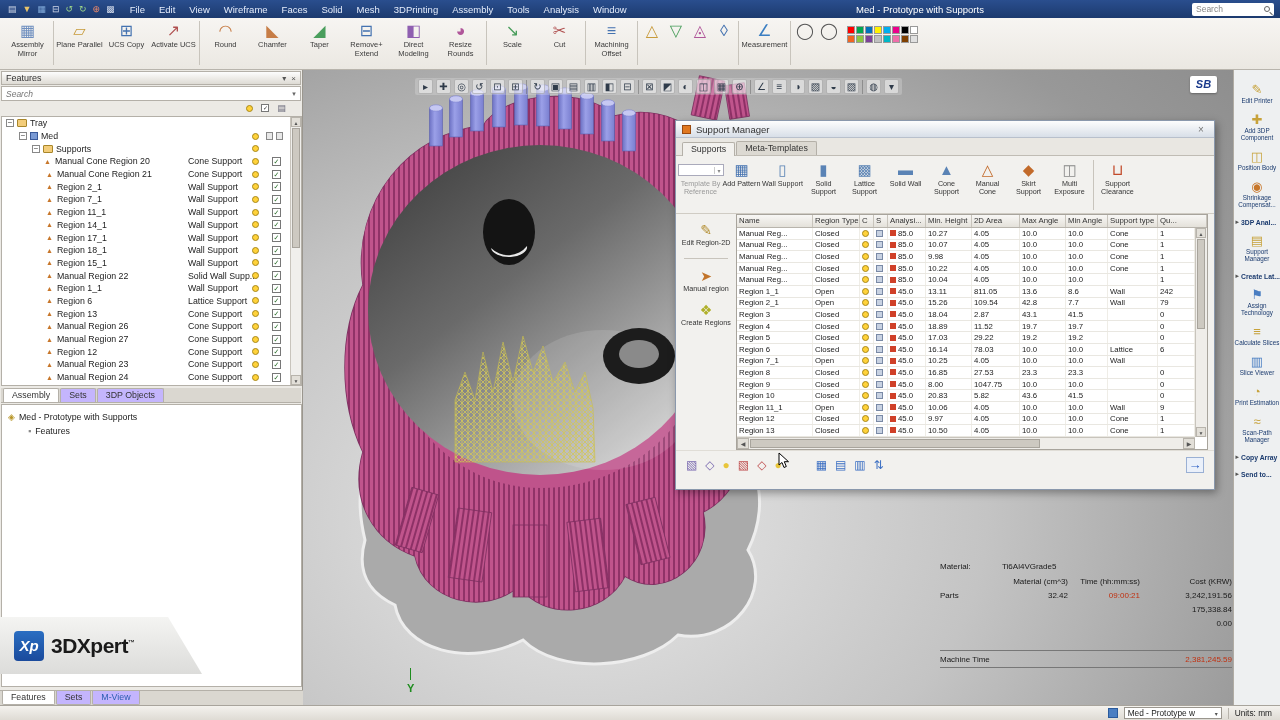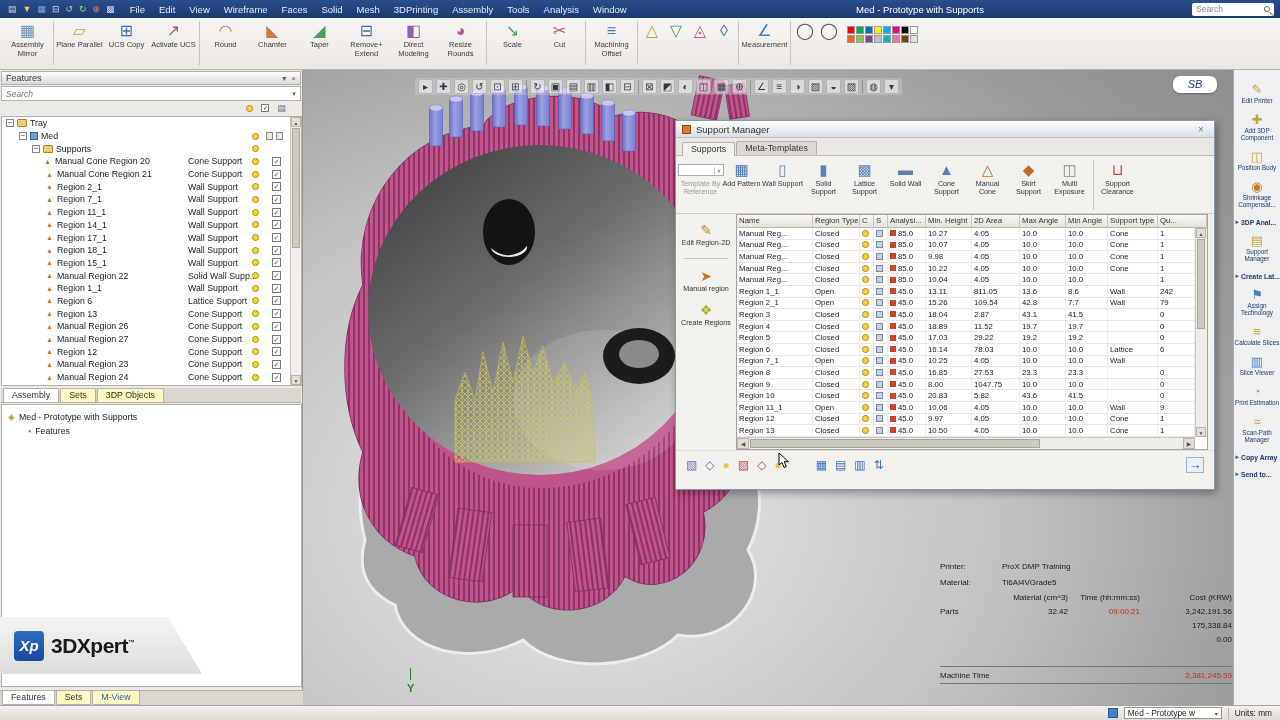--- a/index.html
+++ b/index.html
@@ -48,39 +48,39 @@
 .ico-item{color:#c7762a;font-size:7px;line-height:9px;width:9px;text-align:center}
 .tree-label{white-space:nowrap}
 .tree-type{position:absolute;left:186px;color:#222}
 .t-bulb{position:absolute;left:250px;width:7px;height:7px;border-radius:50%;background:#ffd23a;border:1px solid #a8881a}
 .t-cbx{position:absolute;left:270px;width:9px;height:9px;border:1px solid #777;background:#fff;font-size:7px;line-height:8px;text-align:center;color:#2a6e2a}
 .mini-doc{position:absolute;width:7px;height:8px;background:#e8e8e8;border:1px solid #888}
 .tree-scroll{position:absolute;right:0;top:0;bottom:0;width:11px;background:#f0efec;border-left:1px solid #c8c4bc}
 .scr-arr{position:absolute;left:0;width:10px;height:10px;font-size:5px;line-height:10px;text-align:center;color:#555;background:#e2dfd8;border:1px solid #b8b4ac}
 .scr-thumb{position:absolute;left:1px;width:8px;background:#cdc9c1;border:1px solid #a8a49c}
 .fp-tabs{position:absolute;left:1px;top:318px;right:1px;height:15px;display:flex;background:#dad7d0;border-bottom:1px solid #b4b0a8;padding-left:2px}
-.fp-tabs .tab,.bottom-tabs .tab,.dlg-tabs .tab{padding:1px 8px;font-size:8.8px;color:#333;border:1px solid #b4b0a8;background:#fef9c3;margin-right:1px;cursor:pointer}
+.fp-tabs .tab,.bottom-tabs .tab,.dlg-tabs .tab{padding:1px 8px;font-size:8.8px;color:#333;border:1px solid #b4b0a8;background:#c4b5fd;margin-right:1px;cursor:pointer}
 .fp-tabs .tab{border-bottom:0;border-radius:2px 2px 0 0}
 .fp-tabs .tab.active{background:#fff}
 .asm-panel{position:absolute;left:1px;top:334px;width:301px;height:283px;background:#fff;border:1px solid #b4b0a8;padding-top:5px}
 .asm-row{display:flex;align-items:center;height:14px;font-size:8.8px;padding-left:6px}
 .asm-row.child{padding-left:26px}
 .asm-ico{margin-right:4px;font-size:9px}
 .bottom-tabs{position:absolute;left:0;top:620px;width:303px;height:15px;background:#dad7d0;border-top:1px solid #b4b0a8;display:flex;padding-left:2px}
 .bottom-tabs .tab{border-top:0;border-radius:0 0 2px 2px}
 .bottom-tabs .tab.active{background:#fff}
 .bottom-tabs .tab:last-child{color:#2a5db0}
 
 
 .viewport{position:absolute;left:303px;top:70px;width:930px;height:635px;background:radial-gradient(ellipse 900px 700px at 30% 70%,#e9e9e9 0%,#c4c4c4 45%,#989898 80%,#8c8c8c 100%);overflow:hidden;z-index:1}
 .model{position:absolute;left:0;top:0}
 .vp-toolbar{position:absolute;left:112px;top:8px;display:flex;gap:3px;align-items:center;background:rgba(240,240,240,.25);padding:1px 3px;border-radius:2px}
 .vp-icon{width:15px;height:15px;font-size:10px;line-height:14px;text-align:center;color:#2f3b4a;background:rgba(250,250,250,.5);border:1px solid rgba(120,120,120,.4);border-radius:2px;cursor:pointer}
 .vp-sep{width:1px;height:14px;background:rgba(100,100,100,.5)}
-.sb-badge{position:absolute;right:16px;top:6px;width:44px;height:17px;background:#fff;border-radius:7px;text-align:center;font-size:11px;font-weight:normal;font-style:italic;color:#1a3a8c;line-height:16px;box-shadow:0 1px 2px rgba(0,0,0,.3)}
+.sb-badge{position:absolute;right:16px;top:6px;width:27px;height:17px;background:#fff;border-radius:2px;text-align:center;font-size:11px;font-weight:bold;font-style:italic;color:#1a3a8c;line-height:16px;box-shadow:0 1px 2px rgba(0,0,0,.3)}
 .axis-y{position:absolute;left:104px;top:612px;color:#1e8c1e;font-weight:bold;font-size:11px}
 .axis-y::before{content:"";position:absolute;left:3px;top:-14px;width:1px;height:12px;background:#1e8c1e}
 
 
 .right-sidebar{position:absolute;right:0;top:70px;width:47px;height:635px;background:#eef0f1;border-left:1px solid #b0aca4;z-index:8;padding-top:12px;display:flex;flex-direction:column;align-items:center;overflow:hidden}
 .rs-item{width:100%;display:flex;flex-direction:column;align-items:center;margin-bottom:8px;cursor:pointer}
 .rs-icon{font-size:13px;line-height:15px}
 .rs-label{font-size:6.3px;color:#1a3a6e;text-align:center;line-height:7px;max-width:46px}
 .rs-group{width:100%;display:flex;align-items:center;margin:2px 0 7px 3px;cursor:pointer}
 .rs-arrow{color:#555;font-size:7px;margin-right:2px}
@@ -1072,24 +1072,20 @@
         <span class="bt-icon" style="color: rgb(58, 110, 194);">▦</span>
         <span class="bt-icon" style="color: rgb(58, 110, 194);">▤</span>
         <span class="bt-icon" style="color: rgb(58, 110, 194);">▥</span>
         <span class="bt-icon" style="color: rgb(58, 110, 194);">⇅</span>
         <span class="apply-arrow">→</span>
       </div>
   </div>
 
   <div class="build-info">
     <div class="bi-line">
-      <span class="lbl">Printer:</span>
-      <span>ProX DMP Training</span>
-    </div>
-    <div class="bi-line">
       <span class="lbl">Material:</span>
       <span>Ti6Al4VGrade5</span>
     </div>
     <div>
         <div class="bi-row">
           <span></span>
           <span class="bi-val">Material (cm^3)</span>
           <span class="bi-val">Time (hh:mm:ss)</span>
           <span class="bi-val">Cost (KRW)</span>
         </div>

